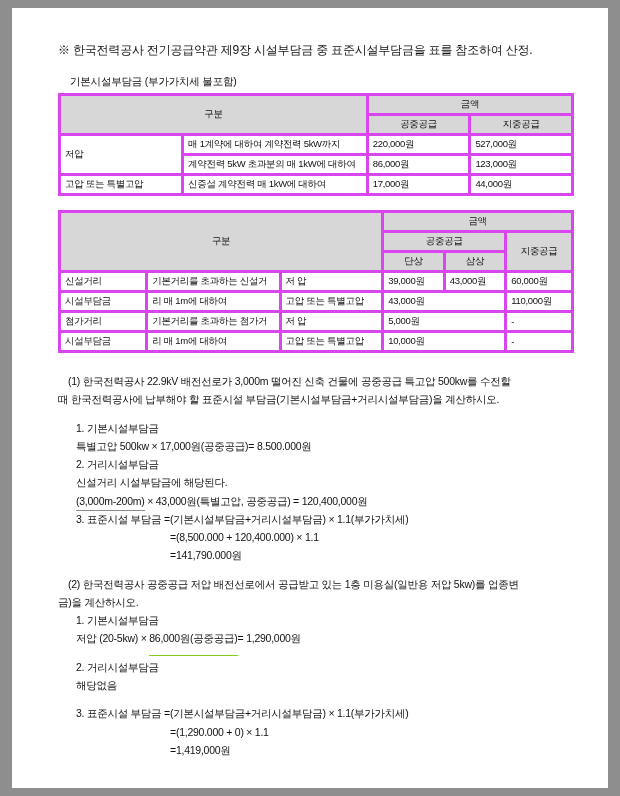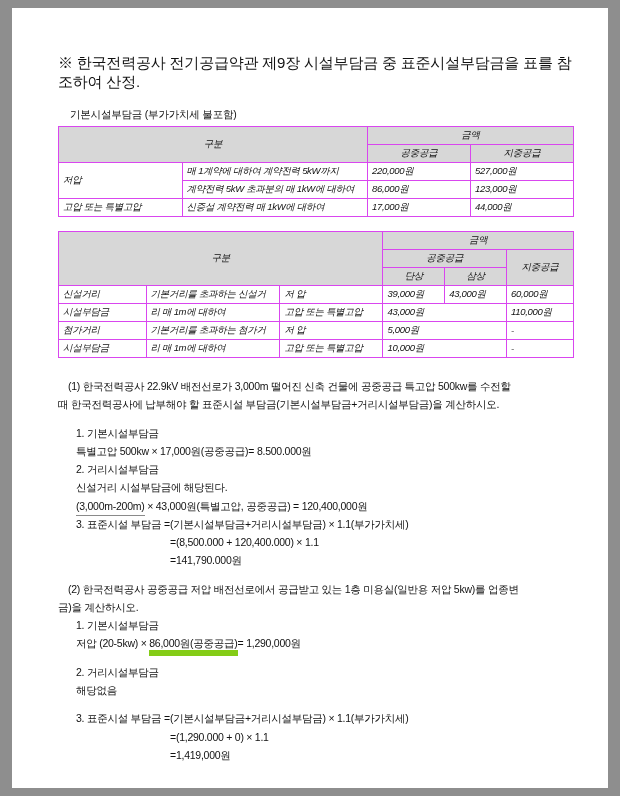--- a/index.html
+++ b/index.html
@@ -16,46 +16,45 @@
     position: relative;
     width: 596px;
     height: 780px;
     margin: 8px auto 0 auto;
     background: #ffffff;
     box-sizing: border-box;
     padding: 28px 34px 0 46px;
     overflow: hidden;
   }
   .note {
-    font-size: 15px;
-    color: #111;
-    margin: 18px 0 16px 0;
+    font-size: 12px;
+    color: #111;
+    margin: 6px 0 16px 0;
     letter-spacing: -0.2px;
   }
   .sec-title {
     font-size: 10.5px;
     color: #111;
     margin: 0 0 4px 12px;
     letter-spacing: -0.2px;
   }
   table.doc {
     border-collapse: collapse;
     width: 100%;
     font-size: 9.5px;
     color: #111;
     table-layout: fixed;
     margin-bottom: 14px;
   }
   table.doc td, table.doc th {
-    border: 1px solid #d946ef;
+    border: 3px solid #d946ef;
     padding: 2px 4px;
     vertical-align: middle;
     letter-spacing: -0.3px;
     font-weight: normal;
-    font-style: italic;
   }
   .hdr {
     background: #d7d7d7;
     text-align: center;
     font-weight: bold;
   }
   .lft { text-align: left; }
   .bold { font-weight: bold; }
 
   .para {
@@ -68,22 +67,22 @@
   .ind1 { margin-left: 10px; }
   .ind2 { margin-left: 18px; }
   .ind4 { margin-left: 112px; }
   .gap { height: 10px; }
   .gap-s { height: 6px; }
   .uline-grey {
     border-bottom: 1.5px solid #8a8a8a;
     padding-bottom: 3px;
   }
   .uline-red {
-    border-bottom: 6px solid #84cc16;
-    padding-bottom: 1px;
+    border-bottom: 1px solid #84cc16;
+    padding-bottom: 11px;
   }
 </style>
 </head>
 <body>
 
 <div class="page">
 
   <div class="note">※ 한국전력공사 전기공급약관 제9장 시설부담금 중 표준시설부담금을 표를 참조하여 산정.</div>
 
   <div class="sec-title">기본시설부담금 (부가가치세 불포함)</div>

